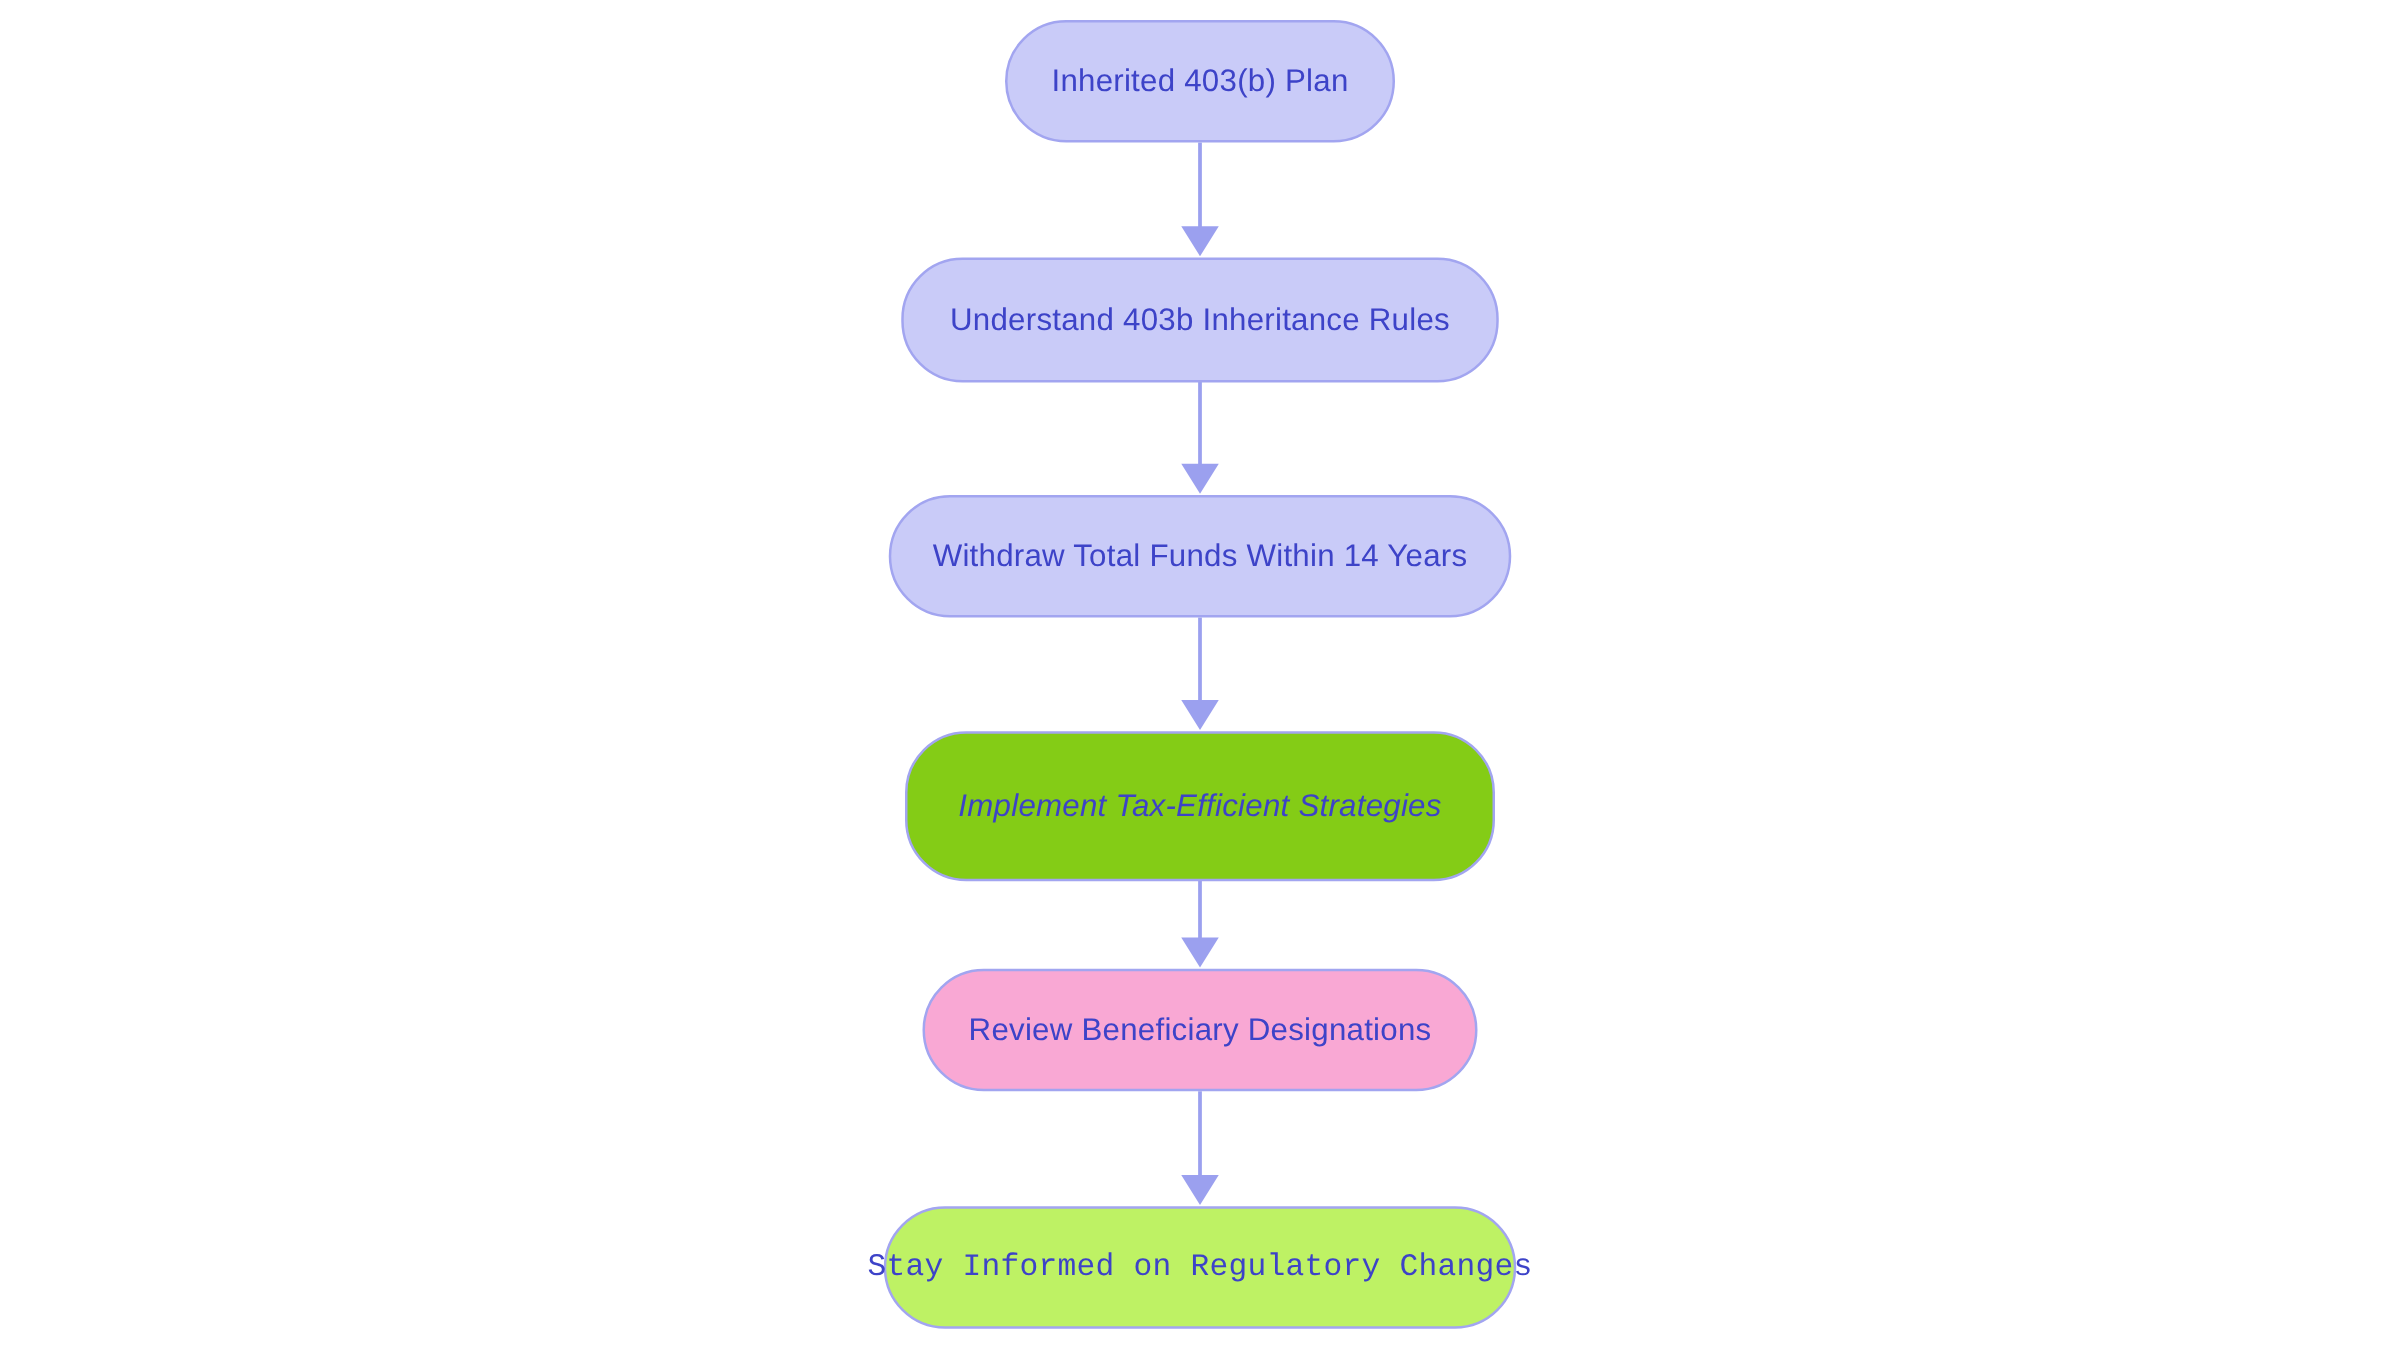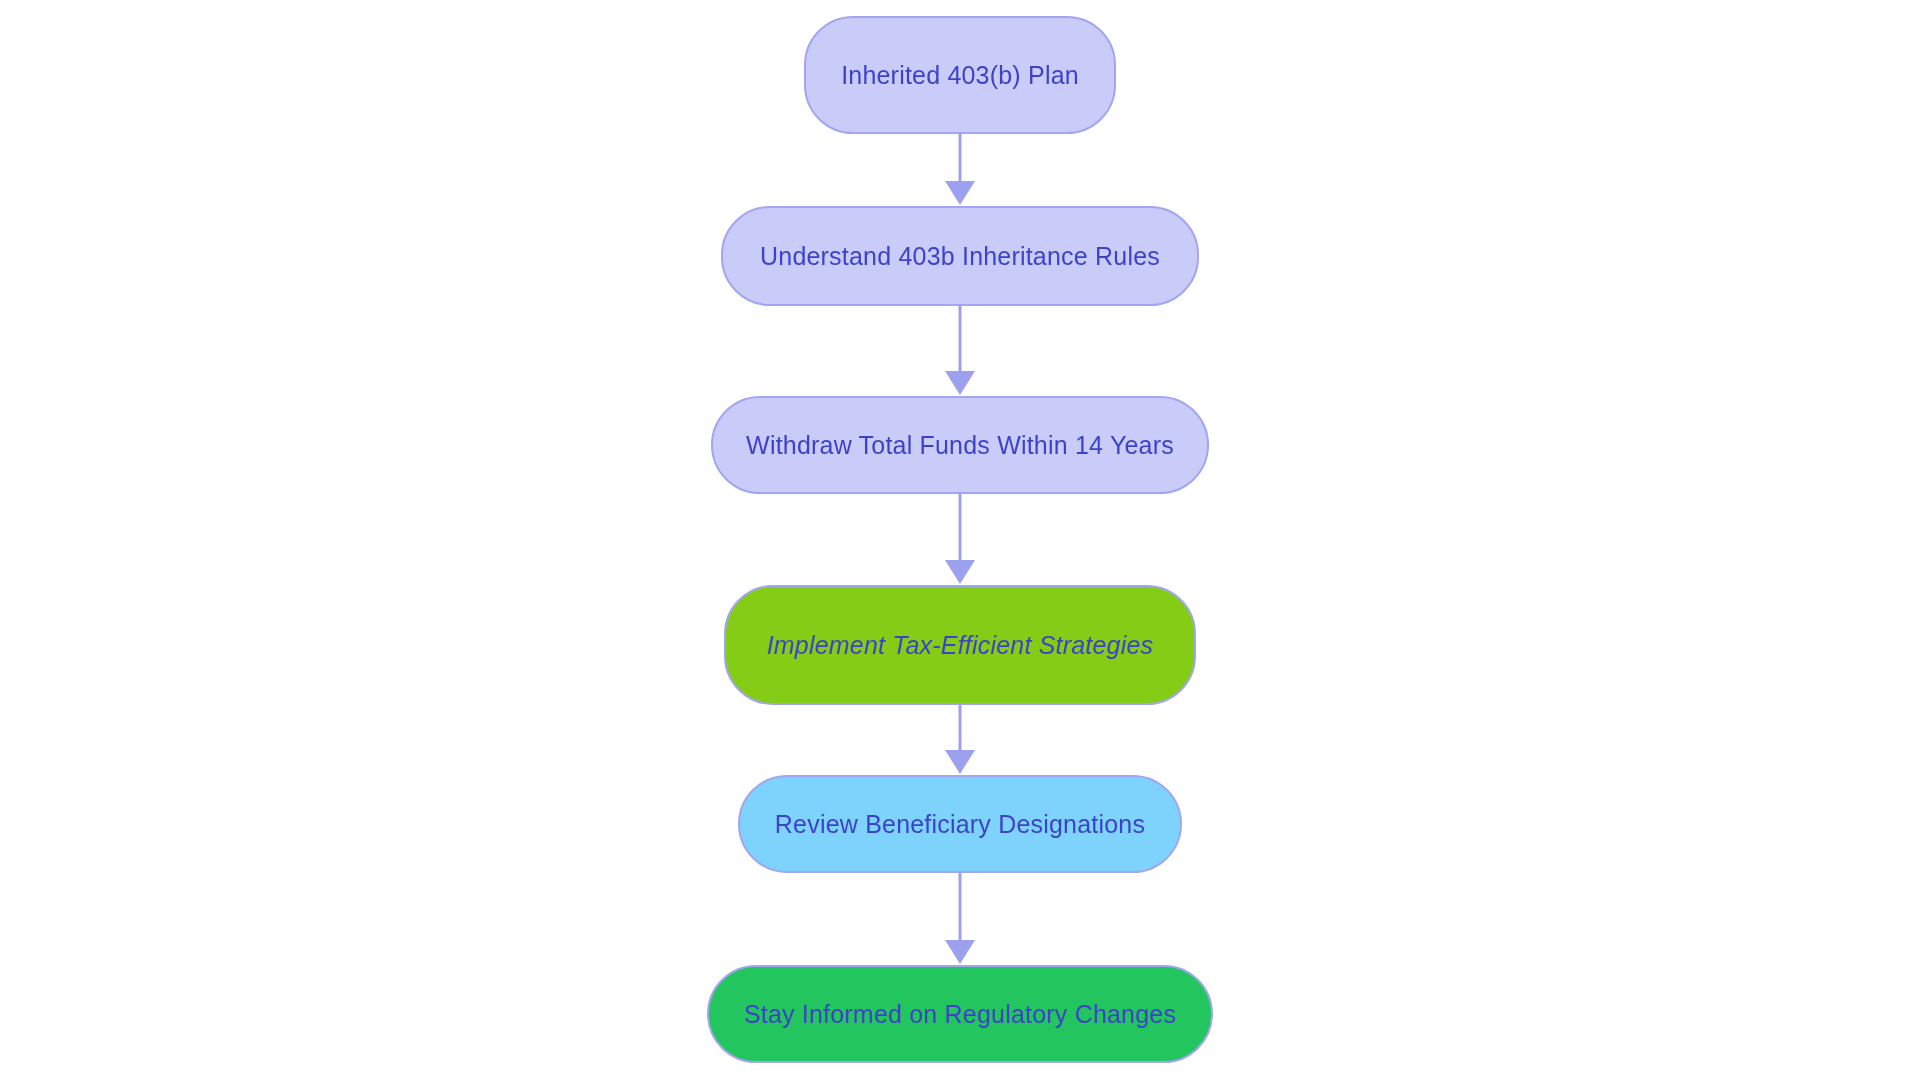--- a/index.html
+++ b/index.html
@@ -52,32 +52,32 @@
       <line x1="960" y1="304" x2="960" y2="373" stroke="#9ba0ef" stroke-width="3"></line>
       <polygon points="945,371 975,371 960,395" fill="#9ba0ef"></polygon>
       <line x1="960" y1="494" x2="960" y2="562" stroke="#9ba0ef" stroke-width="3"></line>
       <polygon points="945,560 975,560 960,584" fill="#9ba0ef"></polygon>
       <line x1="960" y1="683" x2="960" y2="752" stroke="#9ba0ef" stroke-width="3"></line>
       <polygon points="945,750 975,750 960,774" fill="#9ba0ef"></polygon>
       <line x1="960" y1="873" x2="960" y2="942" stroke="#9ba0ef" stroke-width="3"></line>
       <polygon points="945,940 975,940 960,964" fill="#9ba0ef"></polygon>
     </svg>
   <div id="node-layer">
-      <div class="flow-node" style="left: 804px; top: 16px; width: 312px; height: 118px; background: rgb(201, 203, 248); border-color: rgb(162, 165, 240);">
+      <div class="flow-node" style="left: 804px; top: 16px; width: 312px; height: 98px; background: rgb(201, 203, 248); border-color: rgb(162, 165, 240);">
         <span class="node-label" style="color: rgb(61, 67, 200);">Inherited 403(b) Plan</span>
       </div>
       <div class="flow-node" style="left: 721px; top: 206px; width: 478px; height: 100px; background: rgb(201, 203, 248); border-color: rgb(162, 165, 240);">
         <span class="node-label" style="color: rgb(61, 67, 200);">Understand 403b Inheritance Rules</span>
       </div>
       <div class="flow-node" style="left: 711px; top: 396px; width: 498px; height: 98px; background: rgb(201, 203, 248); border-color: rgb(162, 165, 240);">
         <span class="node-label" style="color: rgb(61, 67, 200);">Withdraw Total Funds Within 14 Years</span>
       </div>
       <div class="flow-node" style="left: 724px; top: 585px; width: 472px; height: 120px; background: #84cc16; border-color: rgb(162, 165, 240); font-style: italic;">
         <span class="node-label" style="color: rgb(61, 67, 200);">Implement Tax-Efficient Strategies</span>
       </div>
-      <div class="flow-node" style="left: 738px; top: 775px; width: 444px; height: 98px; background: #7dd3fc; border-color: rgb(162, 165, 240);">
+      <div class="flow-node" style="left: 738px; top: 775px; width: 444px; height: 98px; background: #f9a8d4; border-color: rgb(162, 165, 240);">
         <span class="node-label" style="color: rgb(61, 67, 200);">Review Beneficiary Designations</span>
       </div>
-      <div class="flow-node" style="left: 707px; top: 965px; width: 506px; height: 98px; background: #22c55e; border-color: rgb(162, 165, 240);">
+      <div class="flow-node" style="left: 707px; top: 965px; width: 506px; height: 98px; background: #bef264; border-color: rgb(162, 165, 240); font-family: Liberation Mono, monospace;">
         <span class="node-label" style="color: rgb(61, 67, 200);">Stay Informed on Regulatory Changes</span>
       </div>
     </div>
 </div>
 
 </body></html>

